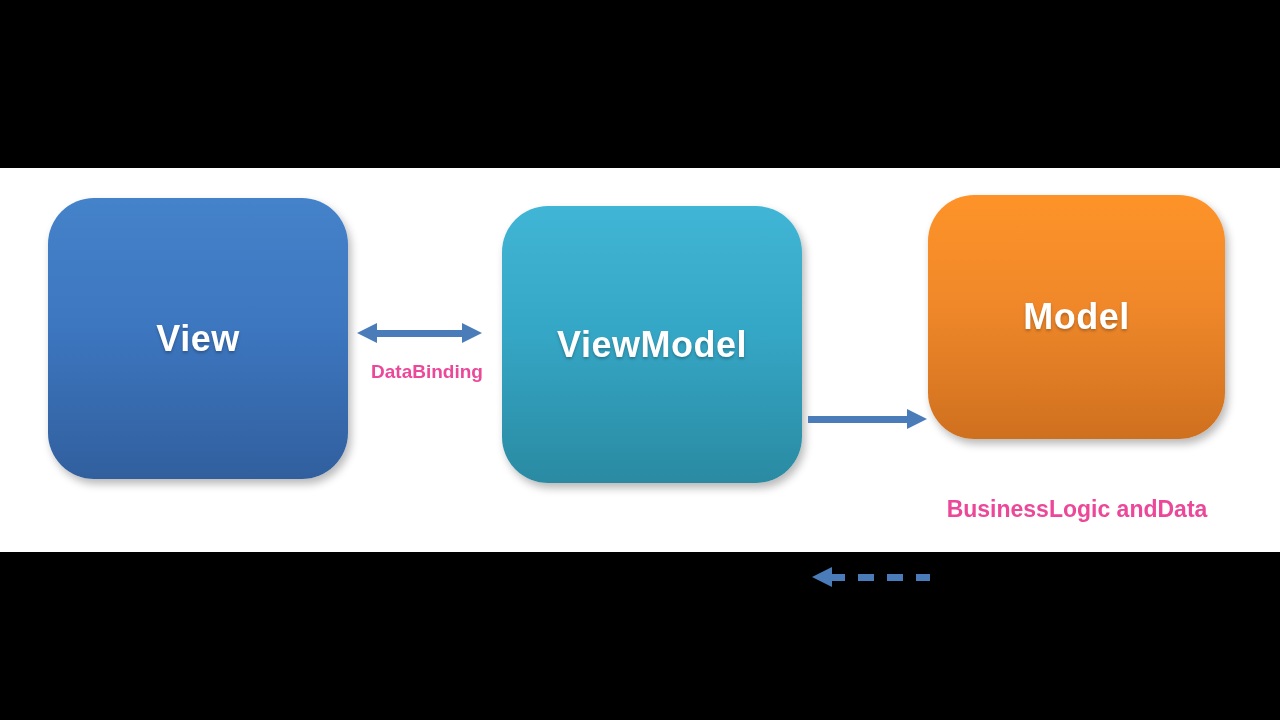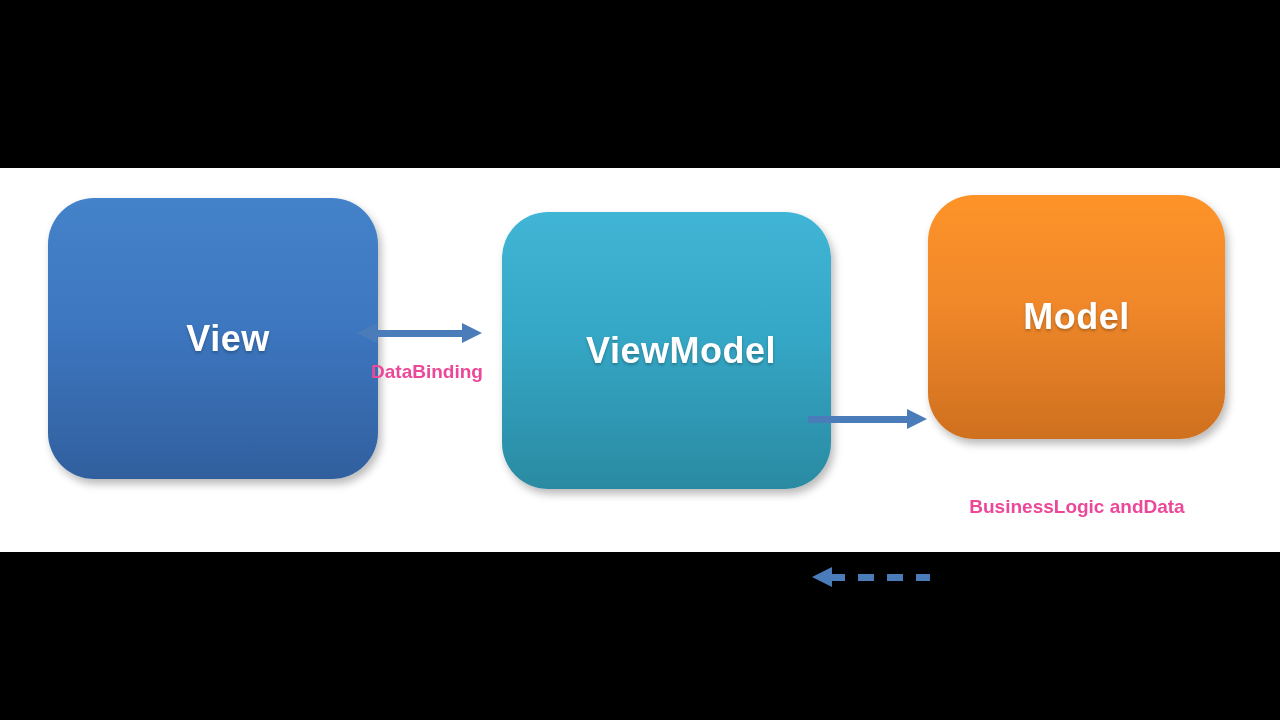--- a/index.html
+++ b/index.html
@@ -46,41 +46,39 @@
   .node .node-label {
     color: #ffffff;
     font-weight: bold;
     font-size: 36px;
     letter-spacing: 0.5px;
     text-shadow: 0 2px 3px rgba(0,0,0,0.25);
   }
   .node.view {
     left: 48px; top: 30px; width: 300px; height: 281px;
     background: linear-gradient(180deg, #4482ca 0%, #3d77c0 45%, #315f9e 100%);
-    padding-left: 30px;
   }
   .node.viewmodel {
-    left: 502px; top: 44px; width: 300px; height: 277px;
+    left: 502px; top: 38px; width: 300px; height: 277px;
     background: linear-gradient(180deg, #41b5d5 0%, #35a7c6 45%, #2a8aa2 100%);
-    padding-left: 29px;
   }
   .node.model {
     left: 928px; top: 27px; width: 297px; height: 244px;
     background: linear-gradient(180deg, #fd9328 0%, #f0882a 45%, #cf701f 100%);
   }
 
   .caption {
     position: absolute;
     color: #ec4899;
     font-weight: bold;
     text-align: center;
     white-space: nowrap;
   }
   .caption.presentation { left: 150px; top: 325px; width: 550px; font-size: 20px; }
-  .caption.business     { left: 927px; top: 328px; width: 300px; font-size: 19px; }
+  .caption.business     { left: 927px; top: 328px; width: 300px; font-size: 23px; }
   .caption.databinding  { left: 302px; top: 193px; width: 250px; font-size: 19px; }
 
   
   .arrow { position: absolute; }
   .head {
     position: absolute;
     width: 0; height: 0;
   }
   .shaft { position: absolute; background: #4a7cba; }
 

